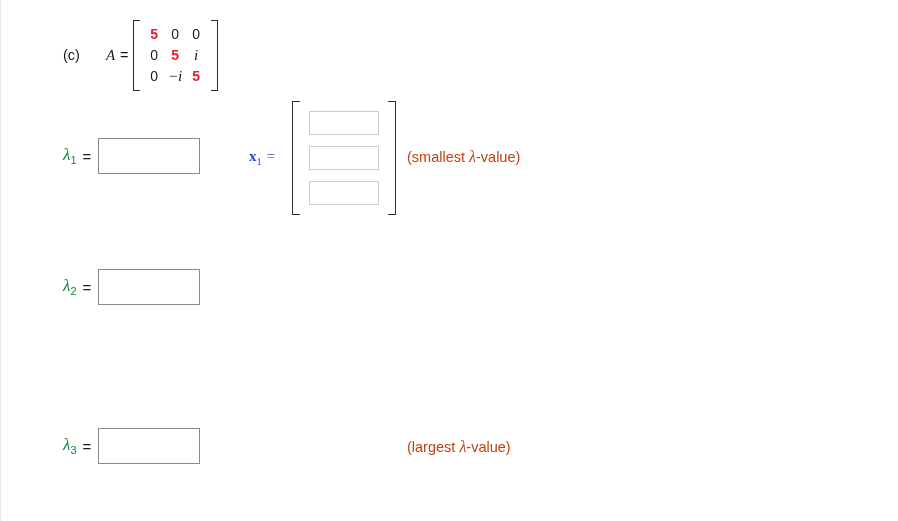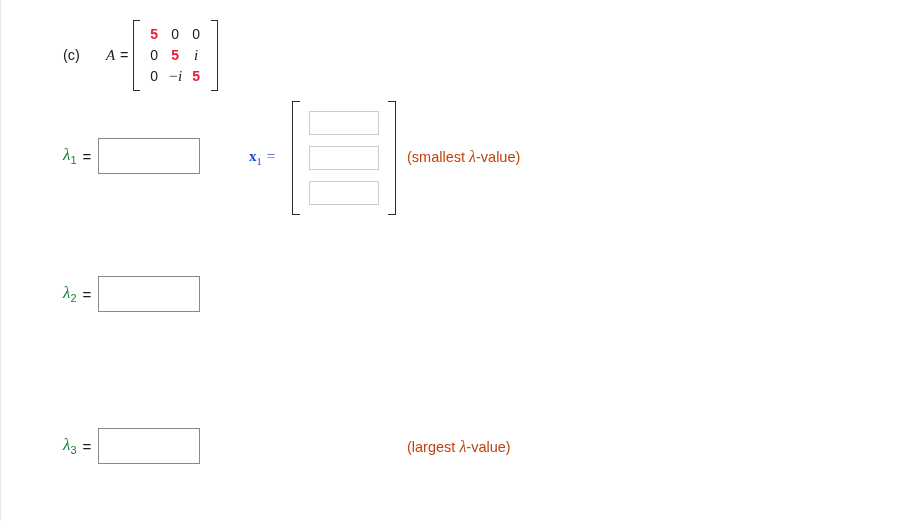--- a/index.html
+++ b/index.html
@@ -86,21 +86,21 @@
   .matrix-cell.imag  { font-style: italic; color: #1a1a1a; font-family: "Liberation Serif","DejaVu Serif",serif; font-size: 15px; }
 
   
   .answer-group {
     position: absolute;
     left: 0;
     width: 100%;
     height: 120px;
   }
   .answer-group.g1 { top: 98px; }
-  .answer-group.g2 { top: 236px; }
+  .answer-group.g2 { top: 229px; }
   .answer-group.g3 { top: 388px; }
 
   .lambda-part {
     position: absolute;
     left: 62px;
     top: 40px;
     display: flex;
     align-items: center;
   }
   .lambda-label {

